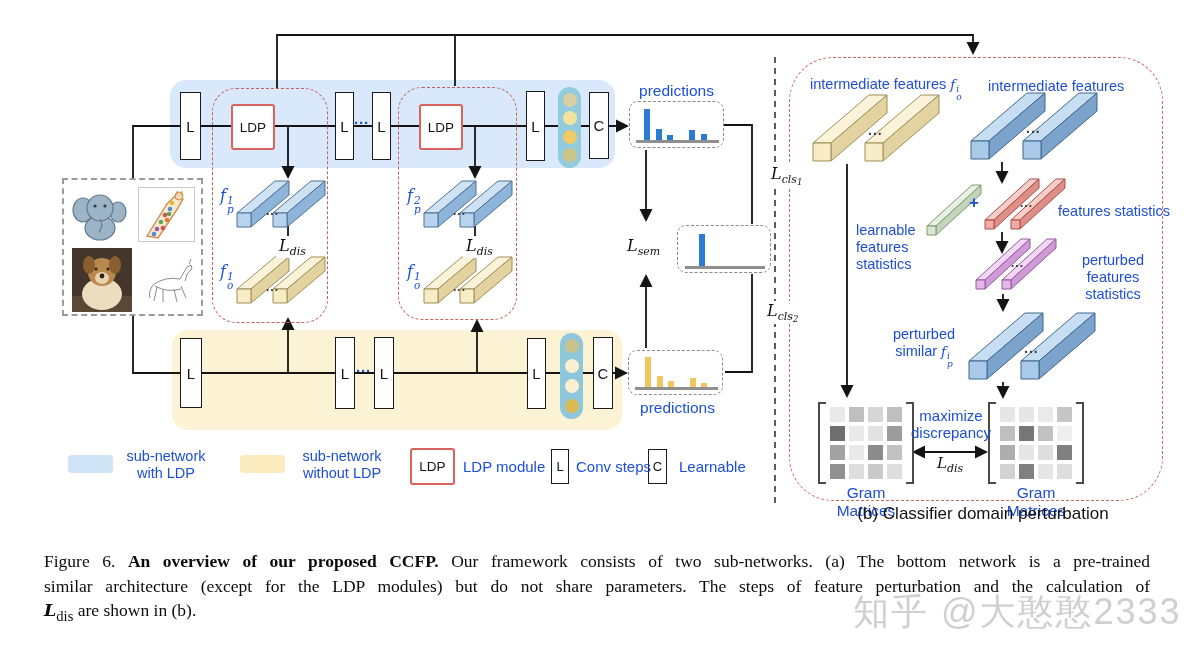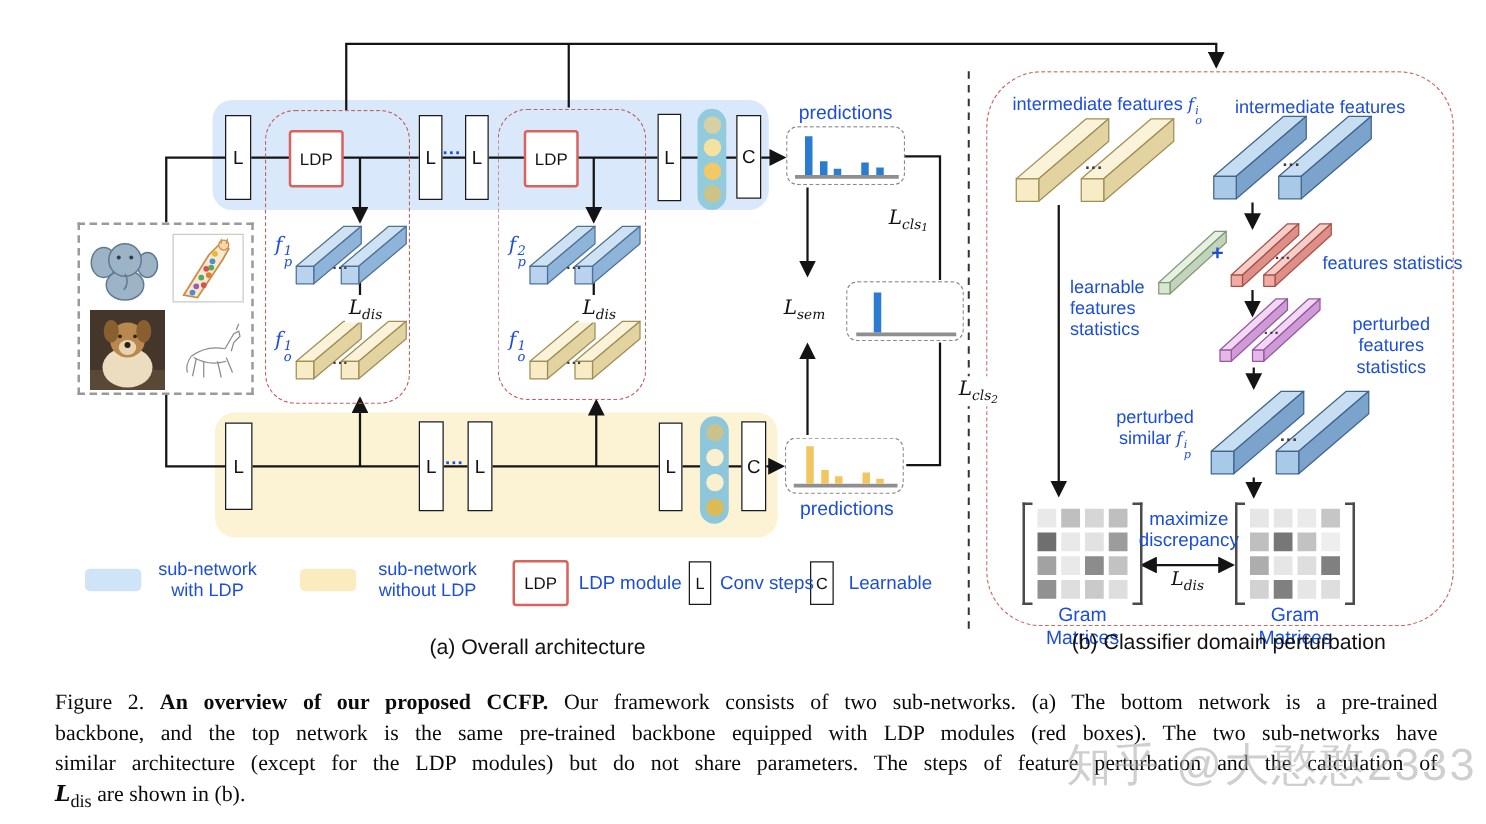--- a/index.html
+++ b/index.html
@@ -268,21 +268,21 @@
     <span class="dots3d" style="left:30px;top:24px">...</span>
   </div>
 
   <div class="loss" style="left:624px;top:236px">
     <i>L</i><sub>sem</sub>
   </div>
   <div class="pred-box" style="left:677px;top:225px;width:94px;height:48px">
       <div class="baseline" style="top: 40px; left: 7px; width: 80px;"></div>
       <span class="vbar" style="left: 21px; top: 8px; height: 32px; background: rgb(42, 124, 208);"></span>
     </div>
-  <div class="loss" style="left:708px;top:164px">
+  <div class="loss" style="left:768px;top:164px">
     <i>L</i><sub><span>cls</span><span class="idx">1</span></sub>
   </div>
   <div class="loss" style="left:764px;top:301px">
     <i>L</i><sub><span>cls</span><span class="idx">2</span></sub>
   </div>
 
   <div class="pred-box" style="left:628px;top:350px;width:95px;height:45px">
       <div class="baseline" style="top: 36px; left: 6px; width: 83px;"></div>
       <span class="vbar" style="left: 16px; top: 6px; height: 30px; background: rgb(241, 198, 95);"></span>
       <span class="vbar" style="left: 28px; top: 25px; height: 11px; background: rgb(241, 198, 95);"></span>
@@ -326,21 +326,20 @@
     </div>
   <div class="lbl sm" style="left:463px;top:458px;font-size:15px">LDP module</div>
   <div class="box" style="left:551px;top:449px;width:18px;height:35px;font-size:13px">
       <span>L</span>
     </div>
   <div class="lbl sm" style="left:576px;top:458px;font-size:15px">Conv steps</div>
   <div class="box" style="left:648px;top:449px;width:19px;height:35px;font-size:13px">
       <span>C</span>
     </div>
   <div class="lbl sm" style="left:679px;top:458px;font-size:15px">Learnable</div>
-  <div class="lbl ctr cap" style="left:300px;top:508px;width:260px">(a) Overall architecture</div>
 
   <div class="dashed-red" style="left:789px;top:57px;width:374px;height:444px;border-radius:44px;border-color:#c96a62"></div>
 
   <div class="lbl sm" style="left:810px;top:76px">
     <span>intermediate features </span><span class="math" style="font-size:13.5px"><i>f</i><span class="ss" style="font-size:9px;line-height:8px">
           <span>i</span>
           <span>o</span>
         </span></span>
   </div>
   <div class="bars" style="left:812px;top:94px">
@@ -472,19 +471,18 @@
   <div class="loss" style="left:934px;top:454px;font-size:15px">
     <i>L</i><sub>dis</sub>
   </div>
   <div class="lbl ctr" style="left:818px;top:484px;width:96px;font-size:15.5px">Gram Matrices</div>
   <div class="lbl ctr" style="left:988px;top:484px;width:96px;font-size:15.5px">Gram Matrices</div>
   <div class="lbl ctr cap" style="left:818px;top:504px;width:330px">(b) Classifier domain perturbation</div>
 
 </div>
 
 <div class="figcap">
-  <div class="ln"><span>Figure 2. </span><b>An overview of our proposed CCFP.</b><span> Our framework consists of two sub-networks. (a) The bottom network is a pre-trained</span></div>
-  <div class="ln">backbone, and the top network is the same pre-trained backbone equipped with LDP modules (red boxes). The two sub-networks have</div>
+  <div class="ln"><span>Figure 6. </span><b>An overview of our proposed CCFP.</b><span> Our framework consists of two sub-networks. (a) The bottom network is a pre-trained</span></div>
   <div class="ln">similar architecture (except for the LDP modules) but do not share parameters. The steps of feature perturbation and the calculation of</div>
   <div class="ln last"><i><b>L</b></i><sub>dis</sub><span> are shown in (b).</span></div>
 </div>
 
 <div class="watermark">知乎 @大憨憨2333</div>
 
 </body></html>

